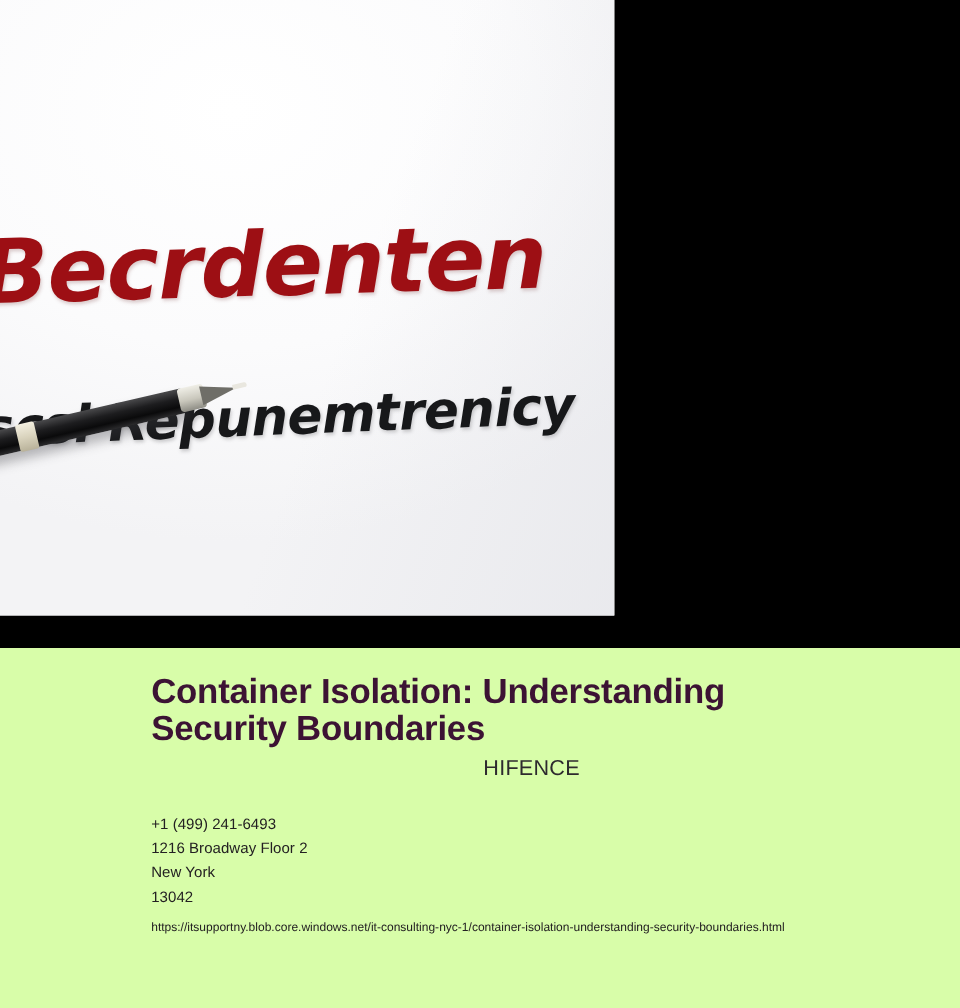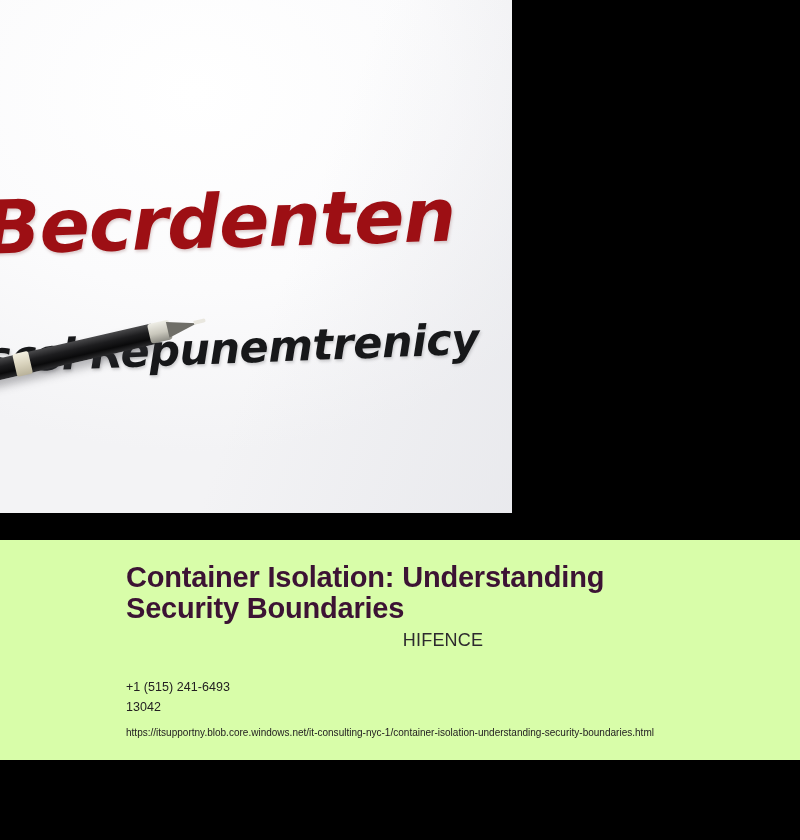--- a/index.html
+++ b/index.html
@@ -149,21 +149,21 @@
     background: #e9e7df;
     border-radius: 0 2px 2px 0;
   }
 
   
   .info-panel {
     position: absolute;
     left: 0;
     top: 540px;
     width: 800px;
-    height: 220px;
+    height: 300px;
     background: #d8fda9;
   }
 
   .info-inner {
     position: absolute;
     left: 126px;
     top: 22px;
     right: 40px;
   }
 
@@ -241,21 +241,23 @@
   </div>
 
   <div class="info-panel">
     <div class="info-inner">
 
       <h1 class="title">Container Isolation: Understanding Security Boundaries</h1>
 
       <div class="brand">HIFENCE</div>
 
       <ul class="contact">
-        <li>+1 (515) 241-6493</li>
+        <li>+1 (499) 241-6493</li>
+        <li>1216 Broadway Floor 2</li>
+        <li>New York</li>
         <li>13042</li>
       </ul>
 
       <a class="source-url" href="#">https://itsupportny.blob.core.windows.net/it-consulting-nyc-1/container-isolation-understanding-security-boundaries.html</a>
 
     </div>
   </div>
 
 </div>
 

